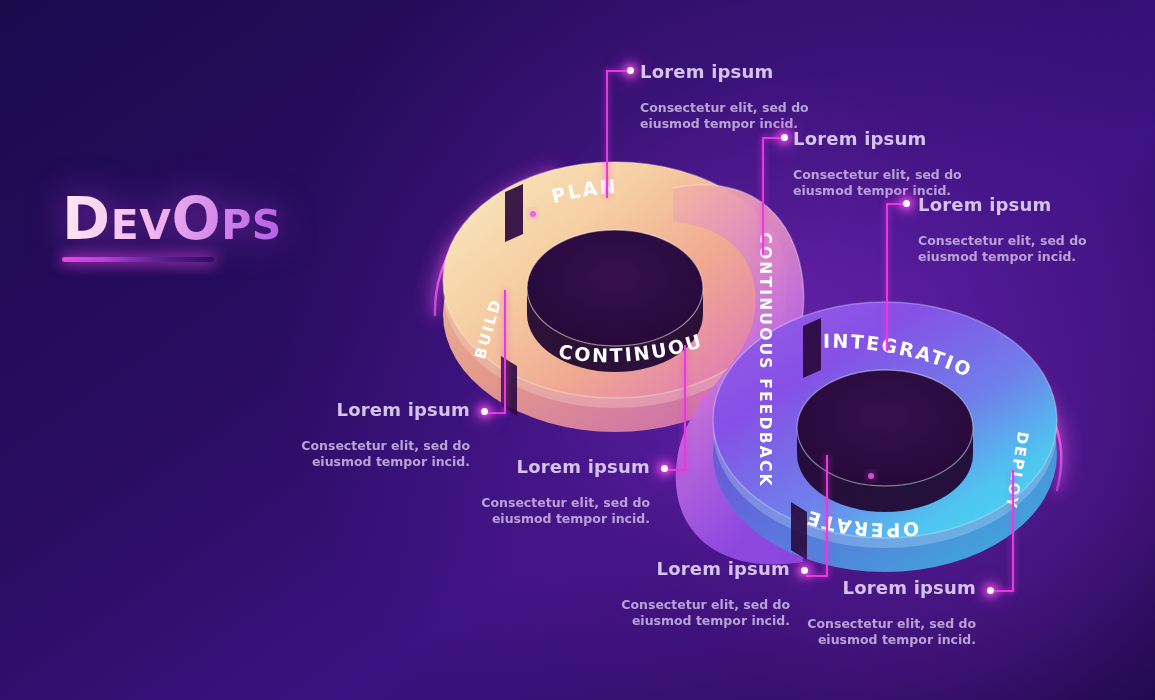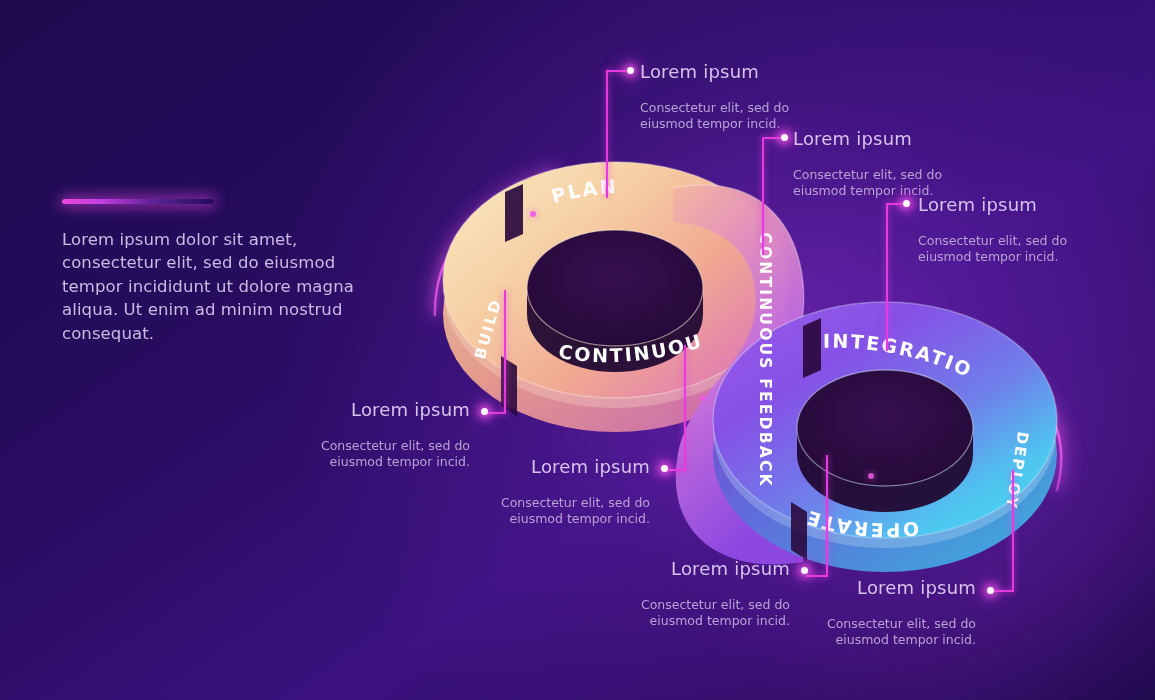--- a/index.html
+++ b/index.html
@@ -50,21 +50,21 @@
   #brand-desc {
     margin-top:24px;
     font-size:16.5px;
     line-height:1.42;
     color:#cdb9e4;
     letter-spacing:0.1px;
     width:330px;
   }
 
   
-  .callout { position:absolute; width:230px; }
+  .callout { position:absolute; width:230px;font-weight:bold; }
   .callout .c-title {
     font-size:18px;
     color:#d6c3ec;
     line-height:1.15;
     letter-spacing:0.2px;
     white-space:nowrap;
   }
   .callout .c-body {
     margin-top:17px;
     font-size:12.5px;
@@ -100,22 +100,22 @@
     font-weight:600;
     letter-spacing:2.2px;
   }
 </style>
 </head>
 <body>
 
 <div id="stage">
 
   <div id="left-block">
+    <div id="brand-title">DevOps</div>
     <div id="brand-underline"></div>
-    <div id="brand-desc">Lorem ipsum dolor sit amet, consectetur elit, sed do eiusmod tempor incididunt ut dolore magna aliqua. Ut enim ad minim nostrud consequat.</div>
   </div>
 
   <div id="loop">
     <svg viewBox="0 0 700 460" xmlns="http://www.w3.org/2000/svg">
       <defs>
 
         <linearGradient id="gLeftTop" x1="0" y1="0.15" x2="1" y2="0.95">
           <stop offset="0%" stop-color="#f9e6bd"></stop>
           <stop offset="30%" stop-color="#f6cfa4"></stop>
           <stop offset="60%" stop-color="#f0a891"></stop>

